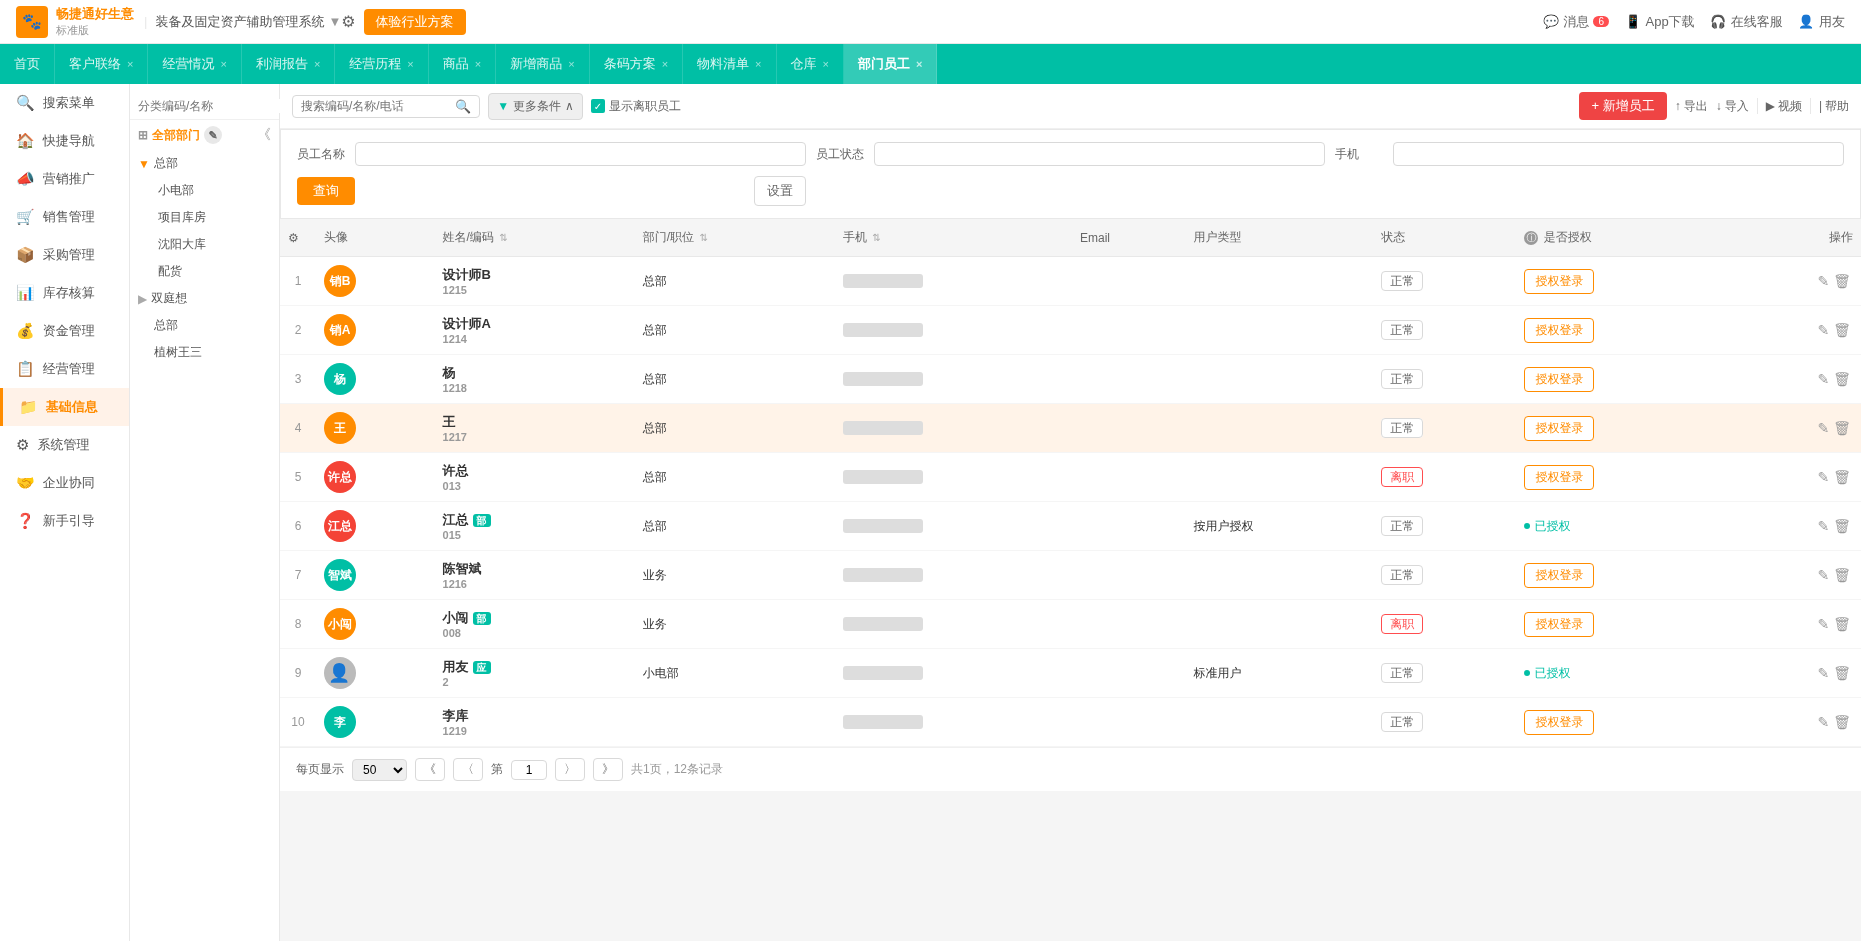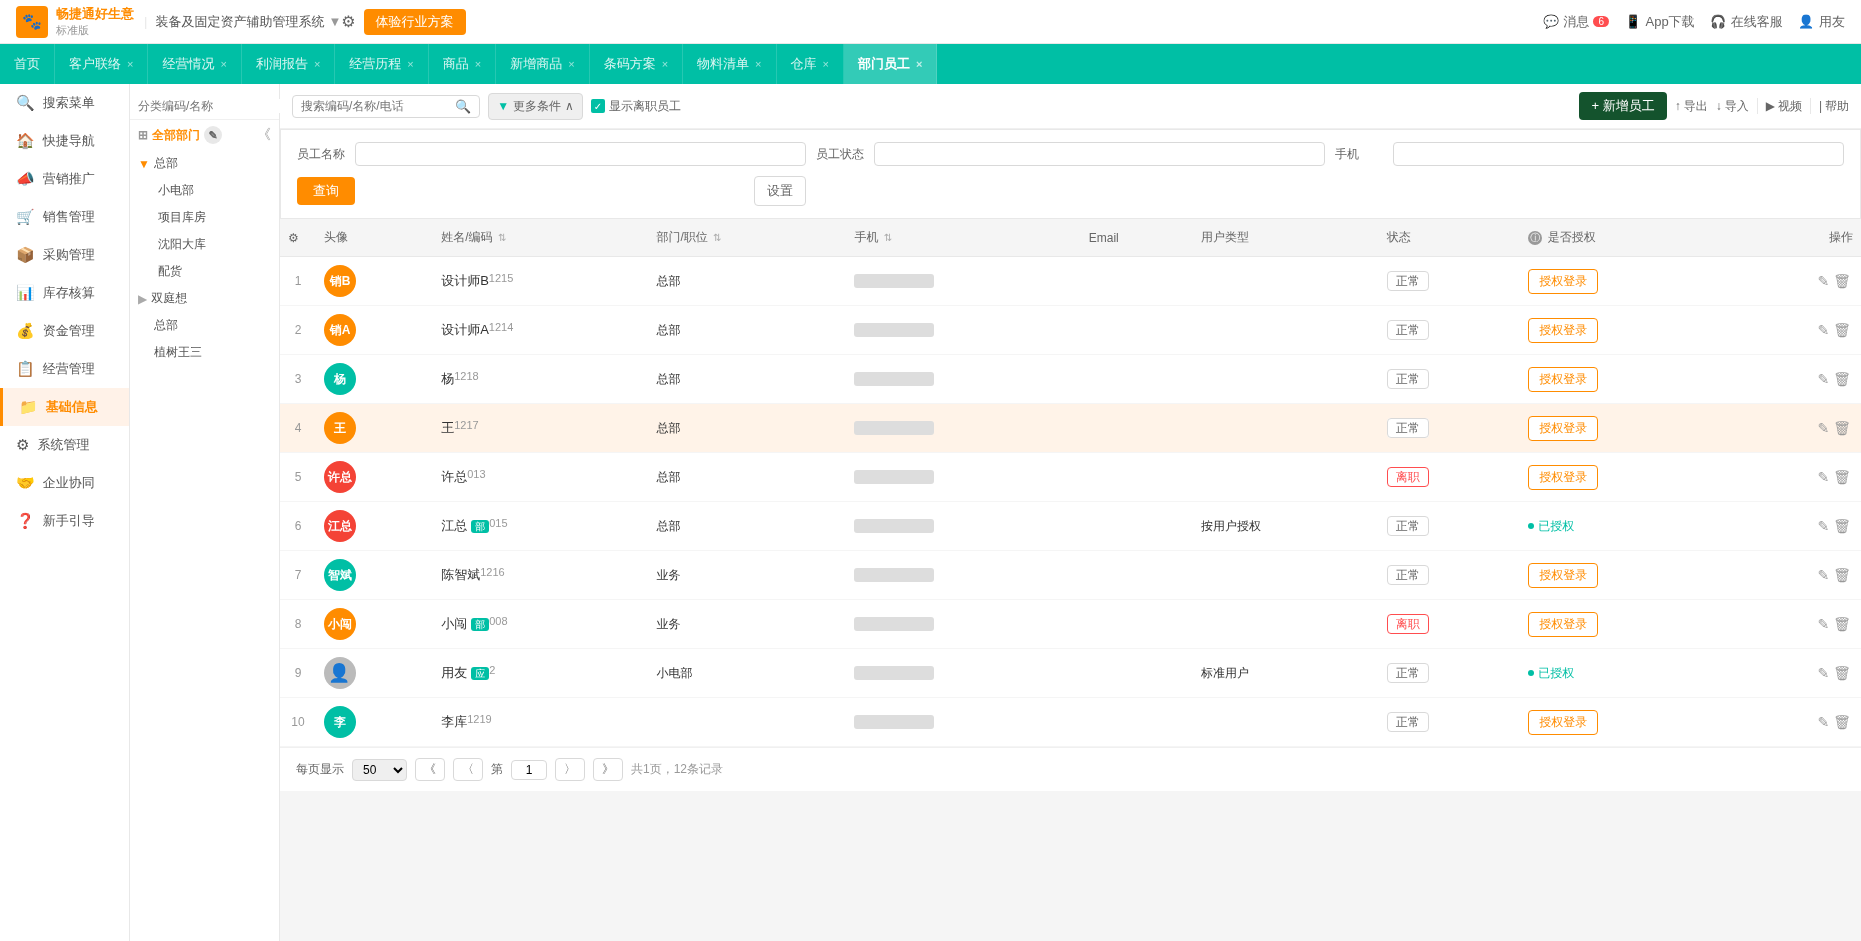--- a/index.html
+++ b/index.html
@@ -60,21 +60,21 @@
     .toolbar {
       display: flex; align-items: center; padding: 8px 12px; background: #fff;
       border-bottom: 1px solid #f0f0f0; gap: 8px;
     }
     .search-box { display: flex; align-items: center; border: 1px solid #d9d9d9; border-radius: 4px; padding: 3px 8px; gap: 4px; }
     .search-box input { border: none; outline: none; font-size: 12px; width: 140px; }
     .filter-btn { display: flex; align-items: center; gap: 4px; cursor: pointer; color: #666; font-size: 12px; padding: 4px 8px; border: 1px solid #d9d9d9; border-radius: 4px; }
     .show-resigned { display: flex; align-items: center; gap: 4px; cursor: pointer; color: #666; font-size: 12px; }
     .checkbox-checked { width: 14px; height: 14px; background: #00bfa5; border-radius: 2px; display: flex; align-items: center; justify-content: center; color: #fff; font-size: 10px; }
     .toolbar-right { margin-left: auto; display: flex; align-items: center; gap: 8px; }
-    .add-btn { background: #14532d; color: #fff; border: none; border-radius: 4px; padding: 5px 12px; cursor: pointer; font-size: 13px; white-space: nowrap; }
+    .add-btn { background: #ef4444; color: #fff; border: none; border-radius: 4px; padding: 5px 12px; cursor: pointer; font-size: 13px; white-space: nowrap; }
     .action-btn { background: none; border: none; cursor: pointer; color: #666; font-size: 12px; display: flex; align-items: center; gap: 3px; }
     .divider-v { width: 1px; height: 16px; background: #e8e8e8; }
 
     
     .filter-panel {
       background: #fff; border: 1px solid #e8e8e8; margin: 0;
       padding: 12px 16px; display: grid; grid-template-columns: 1fr 1fr 1fr; gap: 10px;
     }
     .filter-row { display: flex; align-items: center; gap: 8px; }
     .filter-label { font-size: 12px; color: #666; white-space: nowrap; min-width: 50px; }
@@ -96,21 +96,21 @@
     .avatar-teal { background: #00bfa5; }
     .avatar-red { background: #f44336; }
     .avatar-gray { background: #bbb; }
     .status-normal { background: #fff; border: 1px solid #d9d9d9; border-radius: 4px; padding: 2px 8px; font-size: 12px; color: #666; }
     .status-resign { background: #fff; border: 1px solid #ff4d4f; border-radius: 4px; padding: 2px 8px; font-size: 12px; color: #ff4d4f; }
     .auth-btn { background: #fff; border: 1px solid #ff8c00; border-radius: 4px; padding: 3px 10px; font-size: 12px; color: #ff8c00; cursor: pointer; white-space: nowrap; }
     .auth-granted { display: flex; align-items: center; gap: 4px; font-size: 12px; color: #00bfa5; }
     .auth-dot { width: 6px; height: 6px; border-radius: 50%; background: #00bfa5; }
     .op-btn { background: none; border: none; cursor: pointer; color: #999; font-size: 14px; padding: 2px; }
     .dept-tag { background: #00bfa5; color: #fff; border-radius: 3px; font-size: 10px; padding: 1px 4px; margin-left: 4px; }
-    .name-code { display: flex; flex-direction: row; }
+    .name-code { display: flex; flex-direction: column; font-weight: bold; }
     .name-main { font-size: 13px; color: #333; }
     .name-code-num { font-size: 11px; color: #999; }
     .phone-blur { background: #ddd; border-radius: 3px; width: 80px; height: 14px; }
     .sort-icon { color: #aaa; font-size: 10px; margin-left: 2px; cursor: pointer; }
     .info-icon { display: inline-block; width: 14px; height: 14px; border-radius: 50%; background: #999; color: #fff; font-size: 10px; text-align: center; line-height: 14px; margin-right: 2px; cursor: pointer; }
 
     
     .pagination {
       display: flex; align-items: center; 
       padding: 10px 16px; background: #fff; border-top: 1px solid #f0f0f0; gap: 8px;

